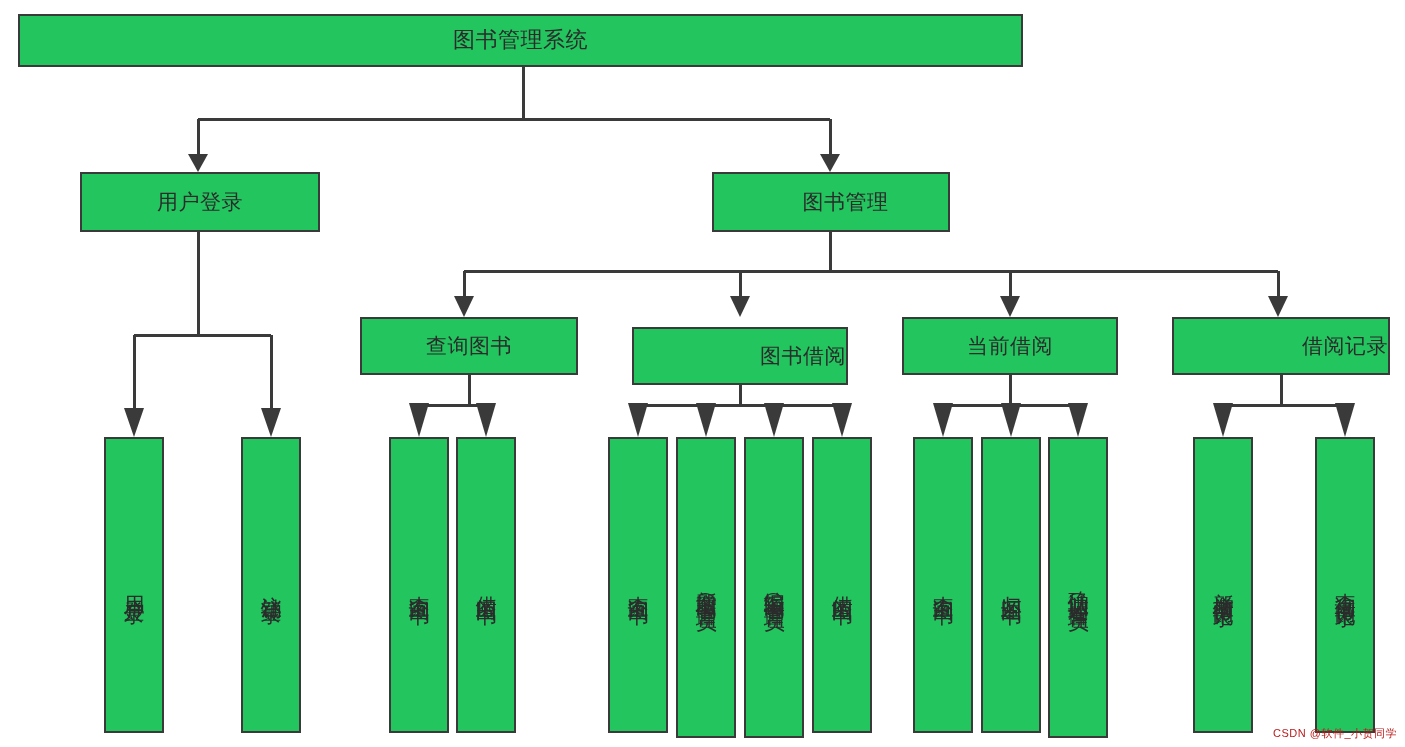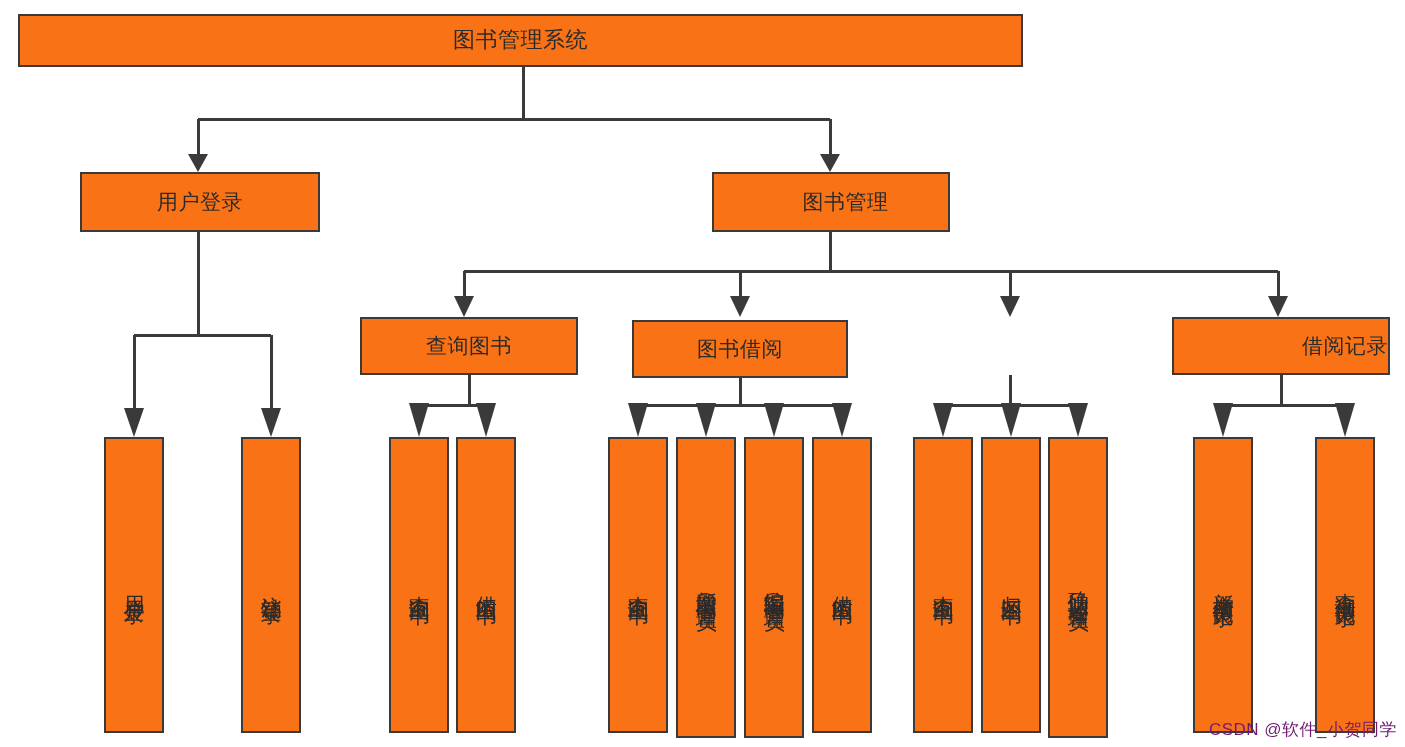--- a/index.html
+++ b/index.html
@@ -21,21 +21,21 @@
     position: absolute;
     left: 0;
     top: 0;
     width: 1405px;
     height: 747px;
     pointer-events: none;
   }
   .node {
     position: absolute;
     box-sizing: border-box;
-    background: #f97316;
+    background: #22c55e;
     border: 2px solid #3a3a3a;
     display: flex;
     align-items: center;
     justify-content: center;
     color: #2b2b2b;
   }
   .node.h {
     font-size: 21px;
     line-height: 1.2;
     letter-spacing: 0.5px;
@@ -52,22 +52,22 @@
     display: block;
     letter-spacing: 3px;
   }
   .node.root {
     font-size: 22px;
   }
   .watermark {
     position: absolute;
     right: 8px;
     bottom: 6px;
-    font-size: 17px;
-    color: #701a75;
+    font-size: 11px;
+    color: #b91c1c;
     letter-spacing: 0.5px;
     white-space: nowrap;
     z-index: 5;
   }
 </style>
 </head>
 <body>
 
 <div id="stage">
 
@@ -154,24 +154,27 @@
   </div>
 
   <div class="node h" style="left:712px; top:172px; width:238px; height:60px;padding-left:29px;">
     <span>图书管理</span>
   </div>
 
   <div class="node h" style="left:360px; top:317px; width:218px; height:58px;">
     <span>查询图书</span>
   </div>
 
-  <div class="node h" style="left:632px; top:320px; width:216px; height:58px;">
+  <div class="node h" style="left:632px; top:327px; width:216px; height:58px;justify-content:flex-end;">
     <span>图书借阅</span>
   </div>
 
+  <div class="node h" style="left:902px; top:317px; width:216px; height:58px;">
+    <span>当前借阅</span>
+  </div>
 
   <div class="node h" style="left:1172px; top:317px; width:218px; height:58px;justify-content:flex-end;">
     <span>借阅记录</span>
   </div>
 
   <div class="node v" style="left:104px; top:437px; width:60px; height:296px;">
     <span class="vtext">用户登录</span>
   </div>
 
   <div class="node v" style="left:241px; top:437px; width:60px; height:296px;">

